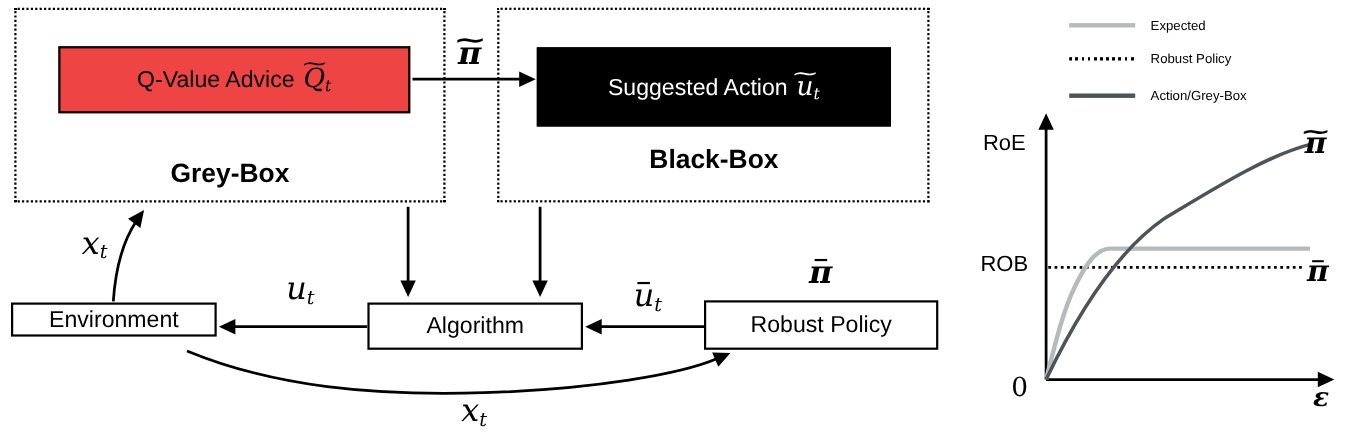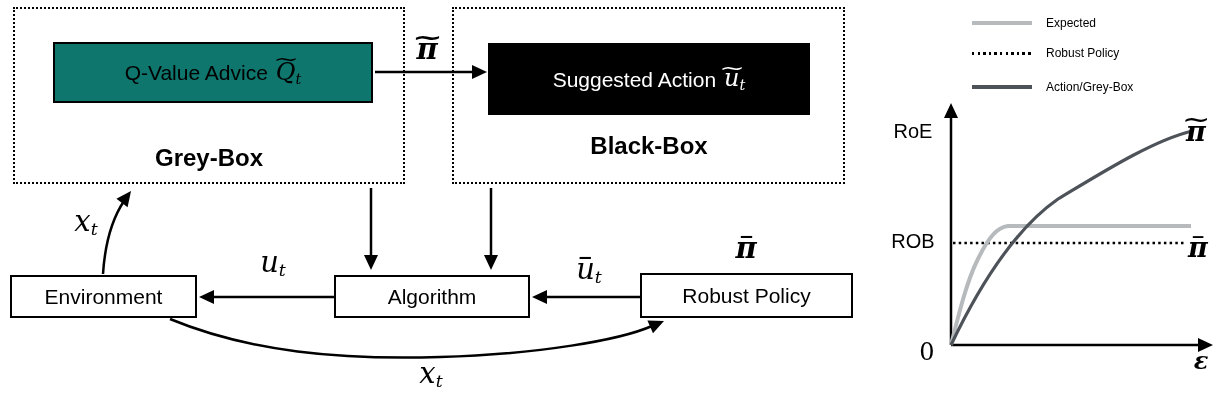--- a/index.html
+++ b/index.html
@@ -9,21 +9,21 @@
   }
   .overlay { position:absolute; left:0; top:0; pointer-events:none; }
 
   
   .dotted { position:absolute; border:2.5px dotted #000; box-sizing:border-box; }
   .node {
     position:absolute; box-sizing:border-box; border:2.5px solid #000; background:#fff;
     display:flex; align-items:center; justify-content:center;
     font-size:21px; line-height:1; white-space:nowrap;
   }
-  .node.fill-grey  { background:#0f766e;text-align:right; }
+  .node.fill-grey  { background:#ef4444;text-align:right; }
   .node.fill-black { background:#000; color:#fff; }
 
   .section-title {
     position:absolute; transform:translate(-50%,-50%);
     font-weight:bold; font-size:24px; white-space:nowrap;
   }
 
   
   .math { font-family:"DejaVu Serif", serif; font-style:italic; font-size:24px; margin-left:8px; }
   .mlabel {
@@ -104,21 +104,21 @@
   </div>
 
   <div class="node fill-black" style="left:488px; top:43px; width:322px; height:72px;">
     <span>Suggested Action</span>
     <span class="math"><span class="mstack"><span class="acc tilde">~</span><span>u</span></span><sub class="msub">t</sub></span>
   </div>
 
   <div class="section-title" style="left:209px; top:158px;">Grey-Box</div>
   <div class="section-title" style="left:649px; top:146px;">Black-Box</div>
 
-  <div class="node" style="left:10px; top:275px; width:187px; height:43px;">Environment</div>
+  <div class="node" style="left:10px; top:275px; width:187px; height:31px;">Environment</div>
   <div class="node" style="left:334px; top:275px; width:196px; height:43px;text-align:center;">Algorithm</div>
   <div class="node" style="left:640px; top:273px; width:213px; height:45px;">Robust Policy</div>
 
   <div class="mlabel bold" style="left:427px; top:49px;">
     <span class="mstack"><span class="acc tilde">~</span><span>π</span></span>
   </div>
 
   <div class="mlabel" style="left:86px; top:223px;">
     <span>x</span><sub class="msub">t</sub>
   </div>

